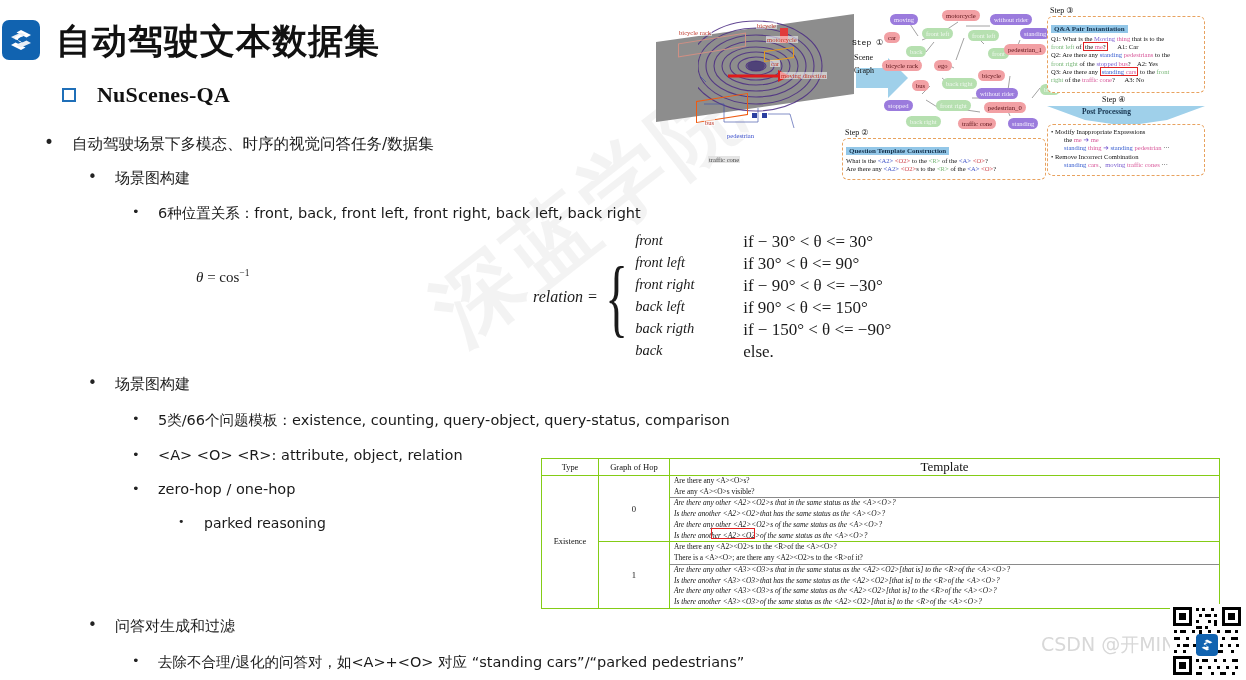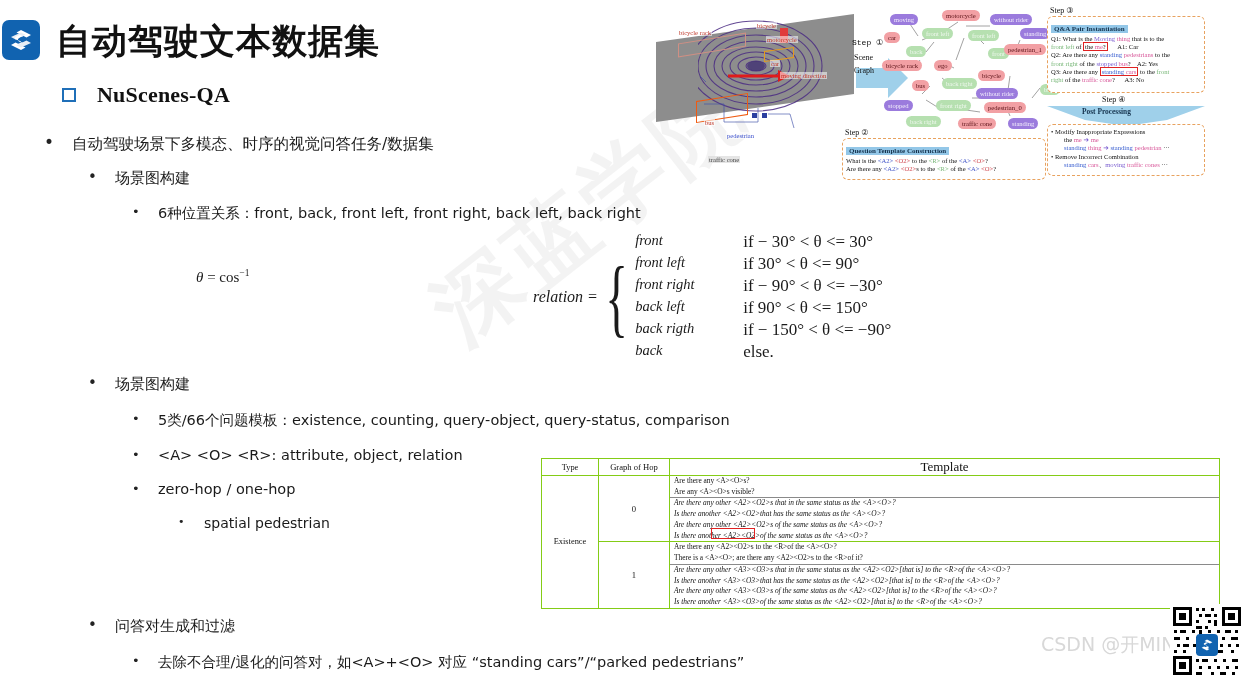--- a/index.html
+++ b/index.html
@@ -194,21 +194,21 @@
   <div class="bl lv3" style="left:132px;top:447px;">
     <span class="dot">•</span>
     <span class="txt">&lt;A&gt; &lt;O&gt; &lt;R&gt;: attribute, object, relation</span>
   </div>
   <div class="bl lv3" style="left:132px;top:481px;">
     <span class="dot">•</span>
     <span class="txt">zero-hop / one-hop</span>
   </div>
   <div class="bl lv4" style="left:178px;top:515px;">
     <span class="dot">•</span>
-    <span class="txt">spatial pedestrian</span>
+    <span class="txt">parked reasoning</span>
   </div>
 
   <div class="bl lv2" style="left:88px;top:617px;">
     <span class="dot">•</span>
     <span class="txt">问答对生成和过滤</span>
   </div>
   <div class="bl lv3" style="left:132px;top:653px;">
     <span class="dot">•</span>
     <span class="txt">去除不合理/退化的问答对，如&lt;A&gt;+&lt;O&gt; 对应 “standing cars”/“parked pedestrians”</span>
   </div>

